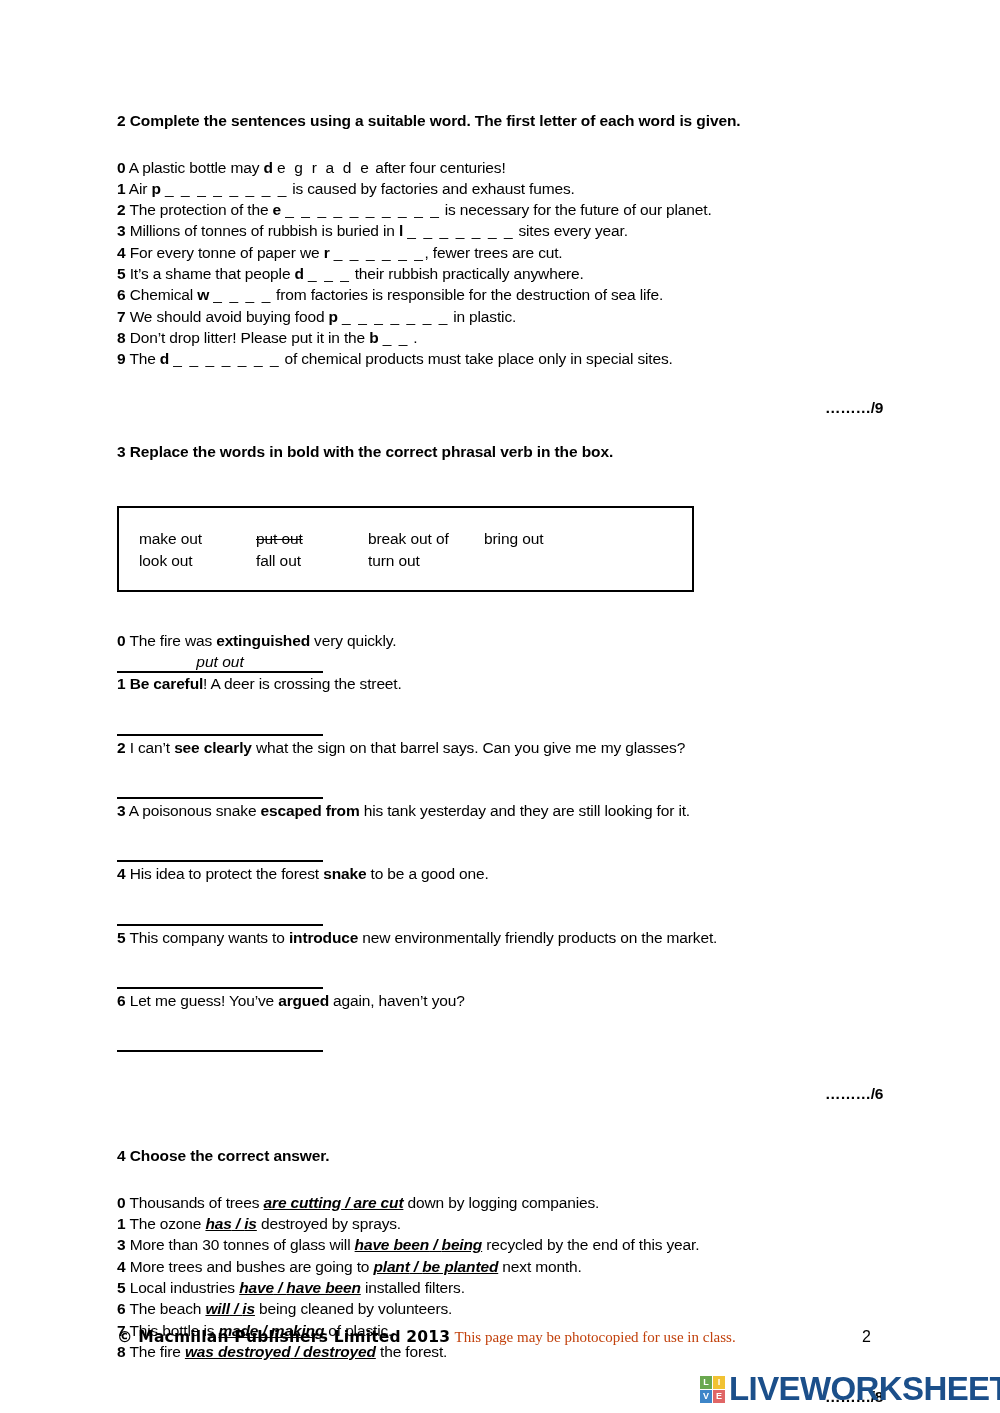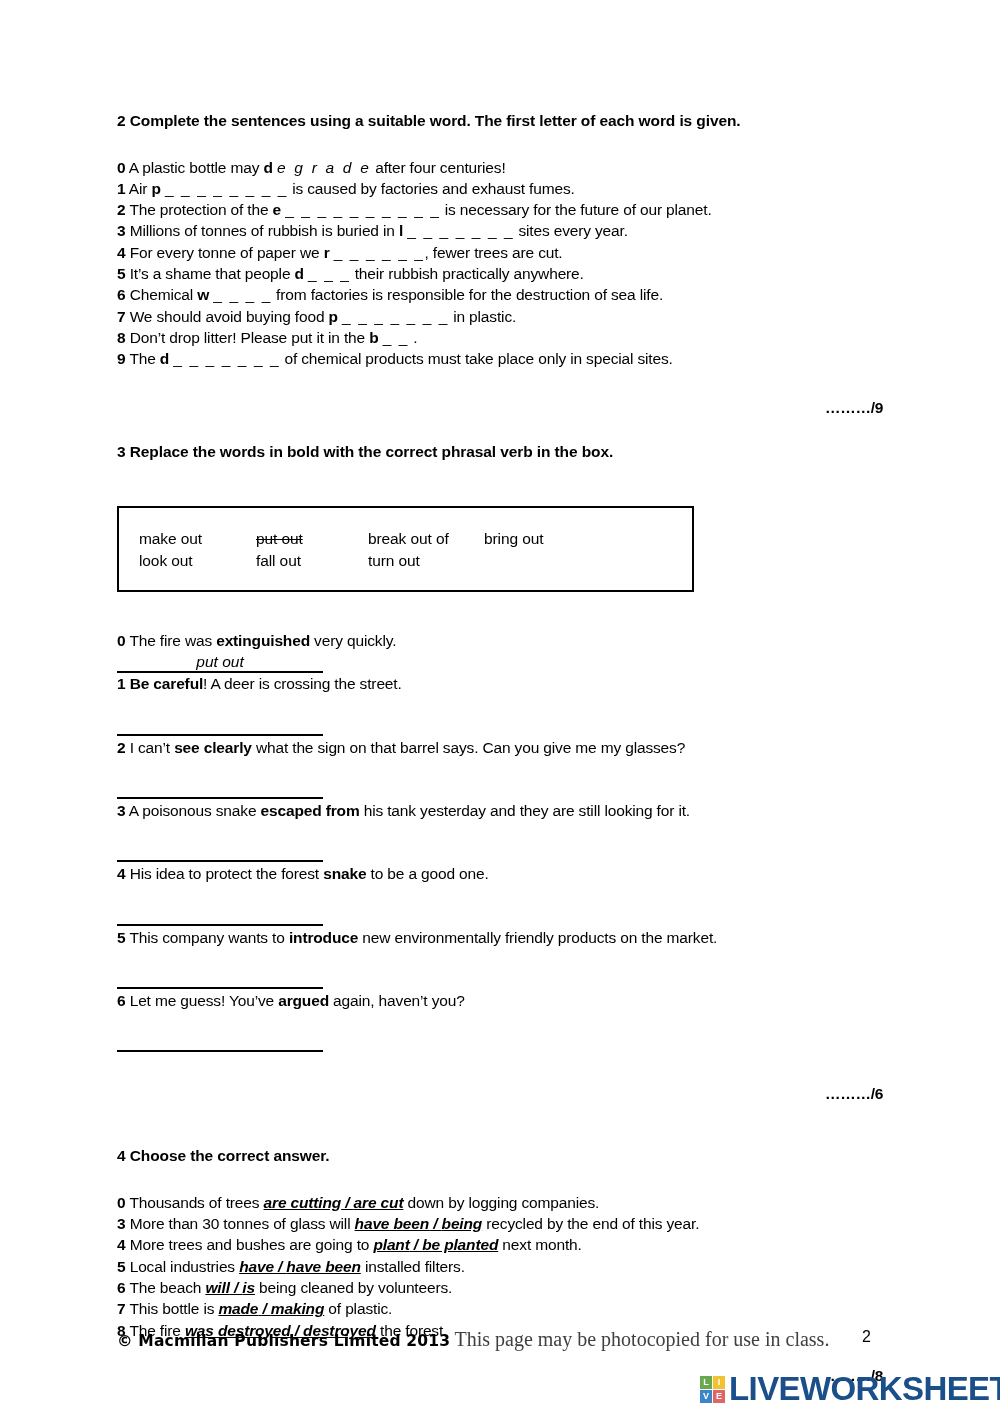--- a/index.html
+++ b/index.html
@@ -51,21 +51,20 @@
   b, .b { font-weight: bold; }
   .bi { font-weight: bold; font-style: italic; text-decoration: underline; }
   .bu { font-weight: bold; font-style: italic; text-decoration: underline; }
 
   
   .blank {
     letter-spacing: 1.6px;
     font-weight: normal;
   }
   .spaced {
-    font-style: italic;
     letter-spacing: 2.2px;
   }
 
   
   .score {
     font-size: 15.5px;
     font-weight: bold;
     text-align: right;
     letter-spacing: -0.3px;
   }
@@ -115,22 +114,22 @@
     white-space: nowrap;
   }
   .copy {
     font-family: "DejaVu Sans", sans-serif;
     font-weight: bold;
     font-size: 15.5px;
     letter-spacing: 0.2px;
   }
   .photocopy {
     font-family: "Liberation Serif", serif;
-    font-size: 20px;
-    color: #404040;
+    font-size: 15px;
+    color: #c2410c;
     text-align: right;
   }
   .pagenum {
     position: absolute;
     right: 12px;
     top: 0;
     font-size: 16px;
     font-family: "Liberation Sans", sans-serif;
   }
 
@@ -243,20 +242,21 @@
     <div>
       <div class="ex-heading">
         <span class="num">4</span>
         <span>Choose the correct answer.</span>
       </div>
 
       <div style="height:26px"></div>
 
       <div id="ex4-items">
           <div class="item"><span class="n">0</span> <span>Thousands of trees </span><span class="bi">are cutting</span><span class="bi"> / </span><span class="bu">are cut</span><span> down by logging companies.</span></div>
+          <div class="item"><span class="n">1</span> <span>The ozone </span><span class="bi">has</span><span class="bi"> / </span><span class="bi">is</span><span> destroyed by sprays.</span></div>
           <div class="item"><span class="n">3</span> <span>More than 30 tonnes of glass will </span><span class="bi">have been</span><span class="bi"> / </span><span class="bi">being</span><span> recycled by the end of this year.</span></div>
           <div class="item"><span class="n">4</span> <span>More trees and bushes are going to </span><span class="bi">plant</span><span class="bi"> / </span><span class="bi">be planted</span><span> next month.</span></div>
           <div class="item"><span class="n">5</span> <span>Local industries </span><span class="bi">have</span><span class="bi"> / </span><span class="bi">have been</span><span> installed filters.</span></div>
           <div class="item"><span class="n">6</span> <span>The beach </span><span class="bi">will</span><span class="bi"> / </span><span class="bi">is</span><span> being cleaned by volunteers.</span></div>
           <div class="item"><span class="n">7</span> <span>This bottle is </span><span class="bi">made</span><span class="bi"> / </span><span class="bi">making</span><span> of plastic.</span></div>
           <div class="item"><span class="n">8</span> <span>The fire </span><span class="bi">was destroyed</span><span class="bi"> / </span><span class="bi">destroyed</span><span> the forest.</span></div>
         </div>
 
       <div style="height:26px"></div>
       <div class="score">………/8</div>

